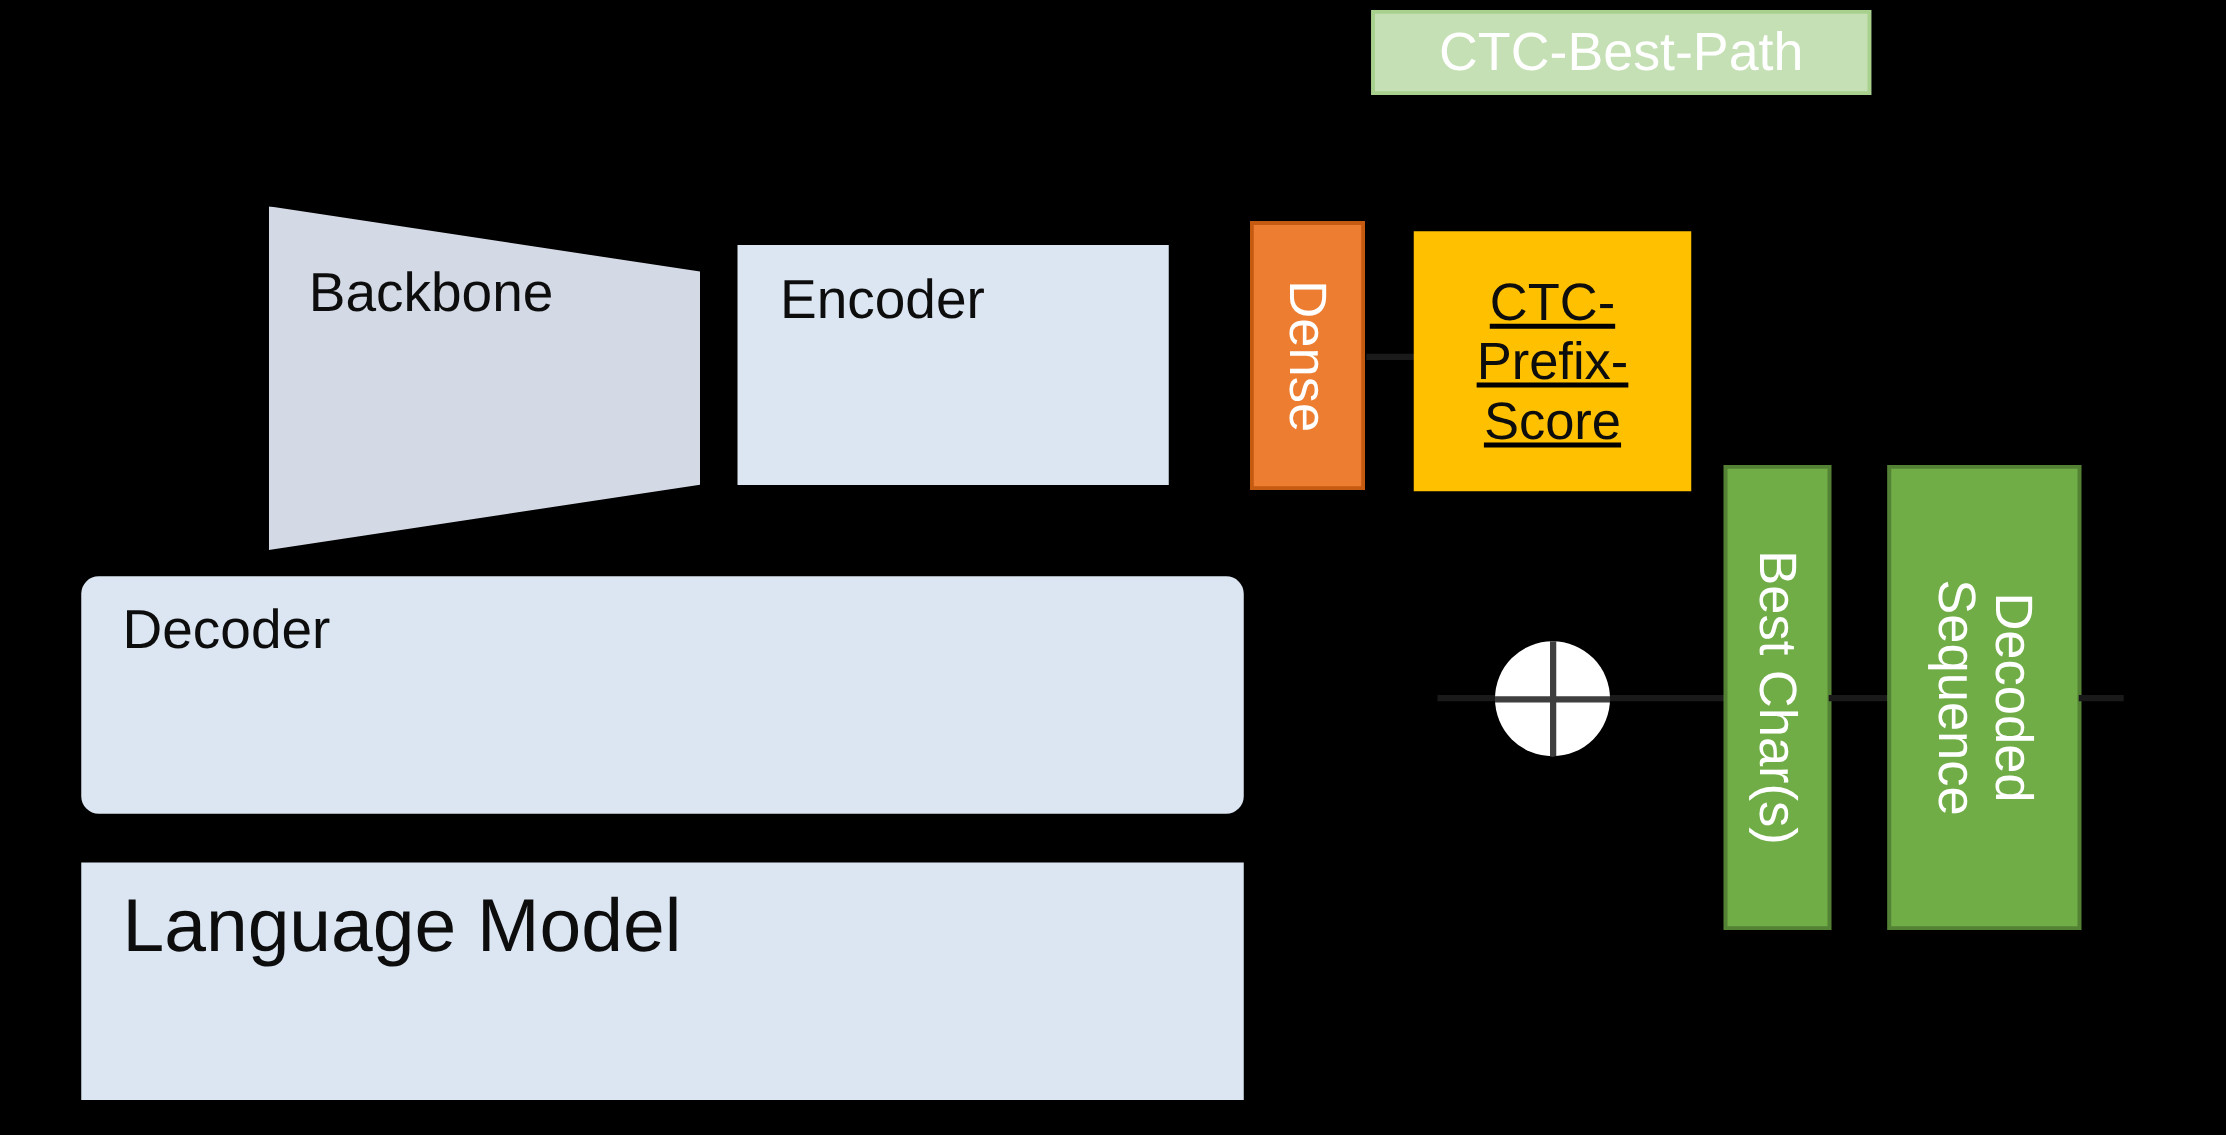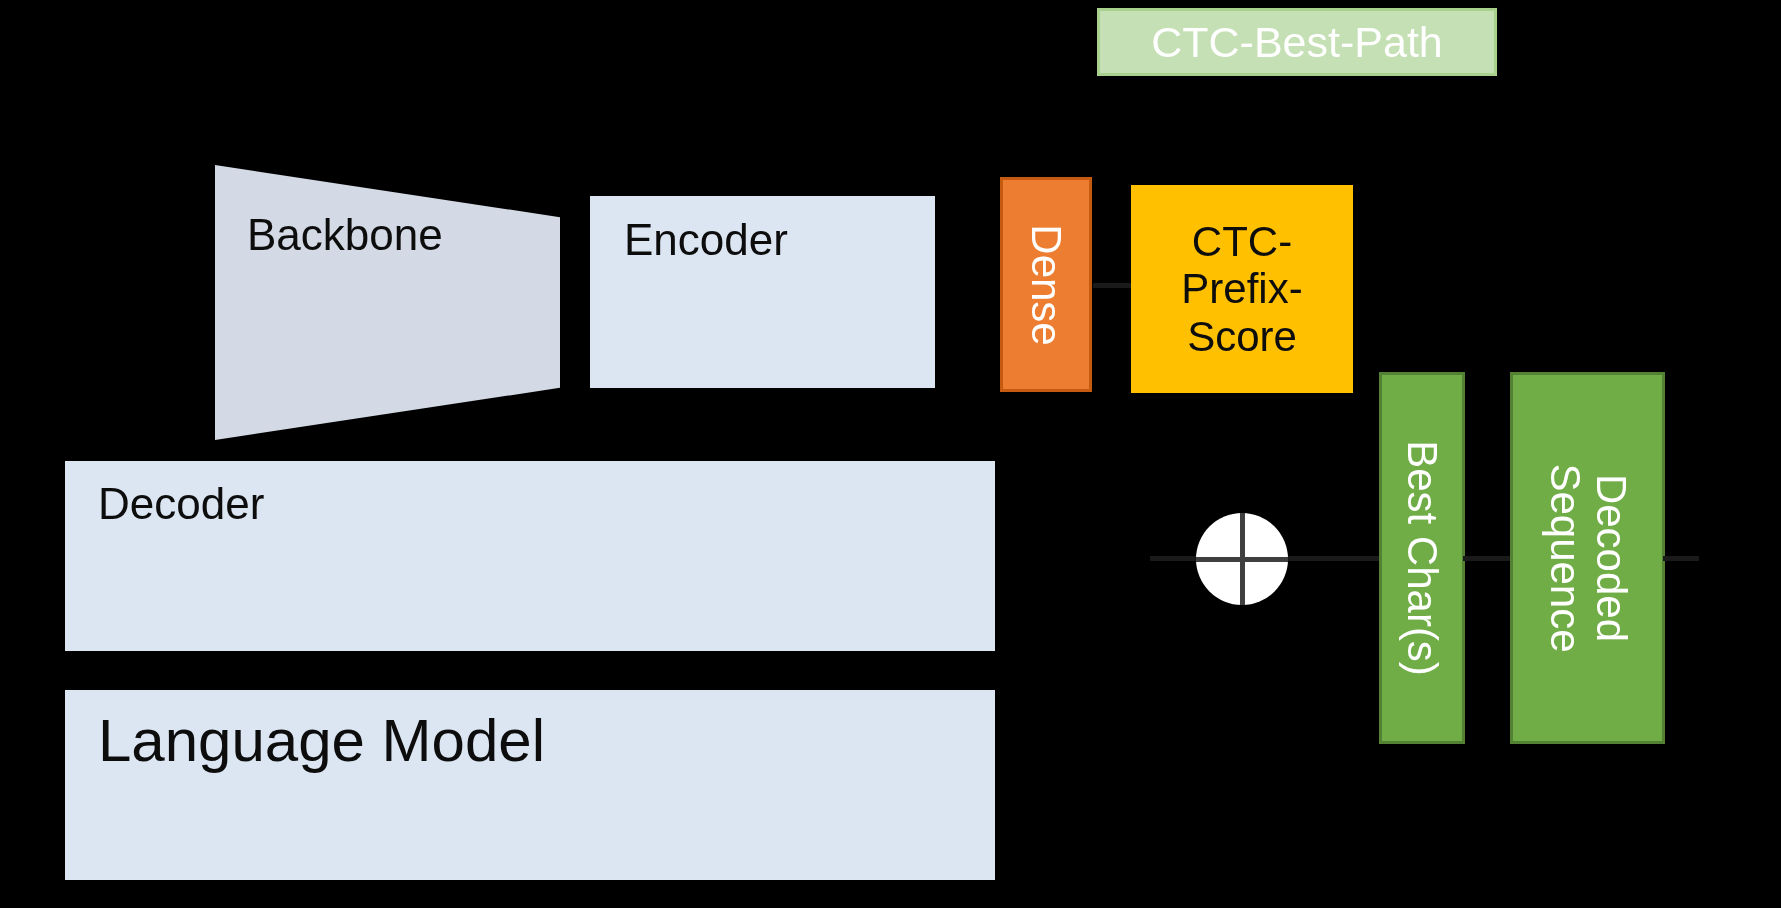--- a/index.html
+++ b/index.html
@@ -111,36 +111,38 @@
   
   #ctc-prefix-score {
     left: 1131px;
     top: 185px;
     width: 222px;
     height: 208px;
     background: #ffc000;
     display: flex;
     align-items: center;
     justify-content: center;
+    text-decoration: underline;
   }
   #ctc-prefix-score .lbl {
     color: #0d0d0d;
     font-size: 42px;
     line-height: 1.12;
     text-align: center;
     white-space: pre-line;
   }
 
   
   #decoder {
     left: 65px;
     top: 461px;
     width: 930px;
     height: 190px;
     background: #dce6f3;
+    border-radius: 14px;
   }
   #decoder .lbl {
     position: absolute;
     left: 33px;
     top: 21px;
     color: #0d0d0d;
     font-size: 44px;
     line-height: 1;
   }
 

